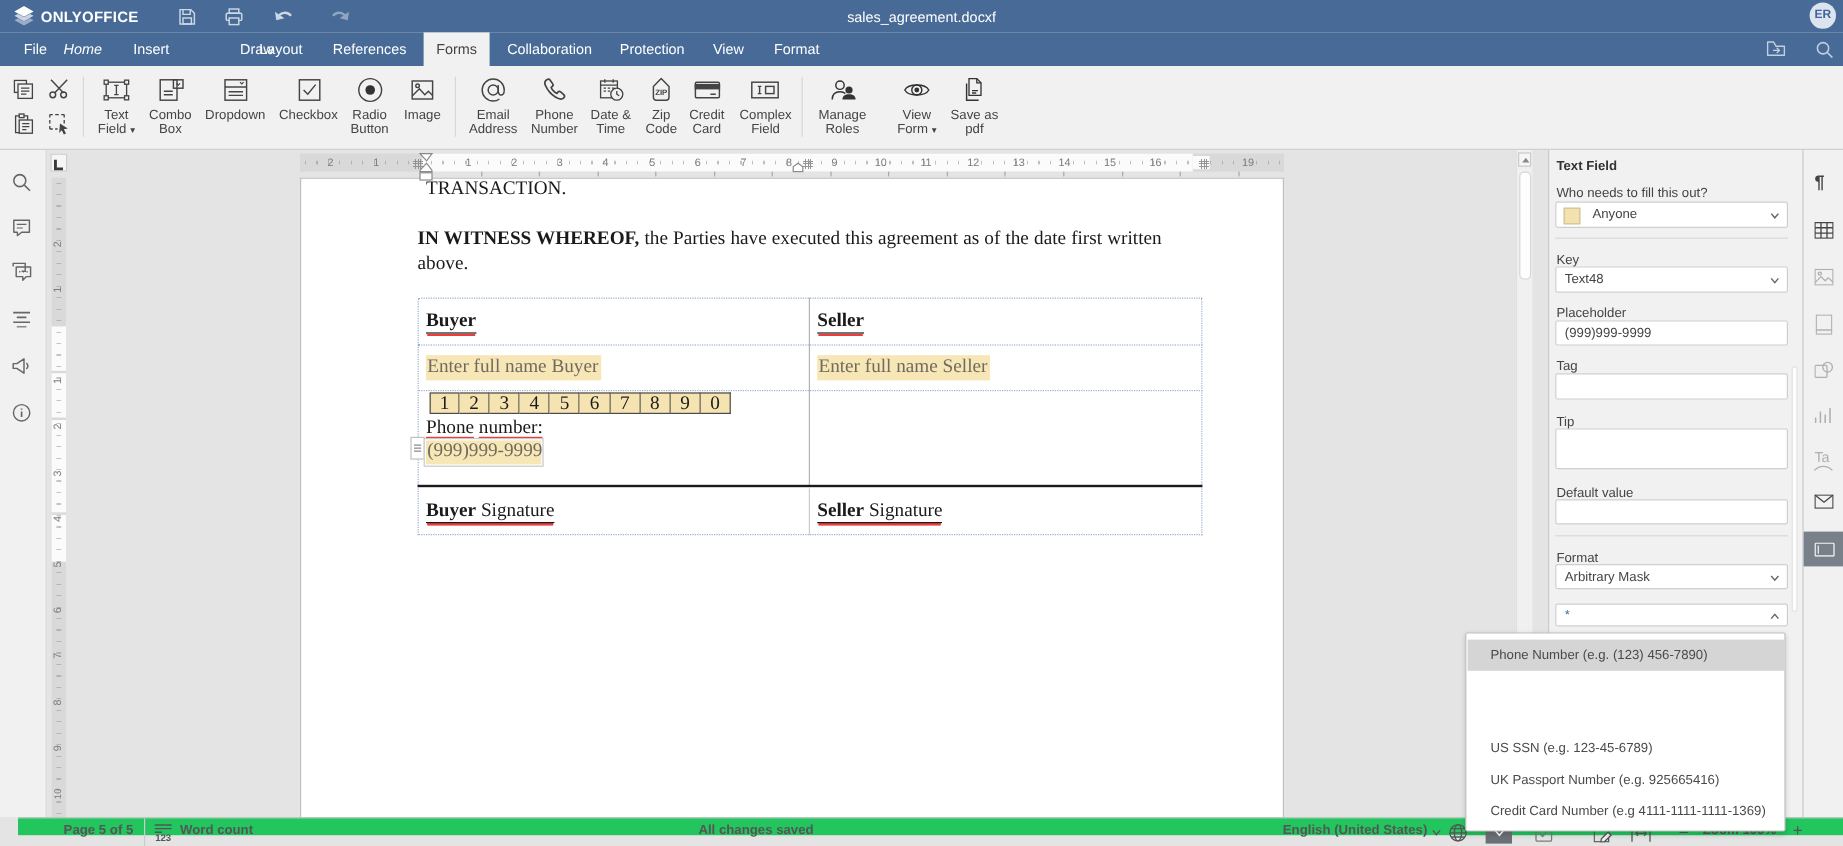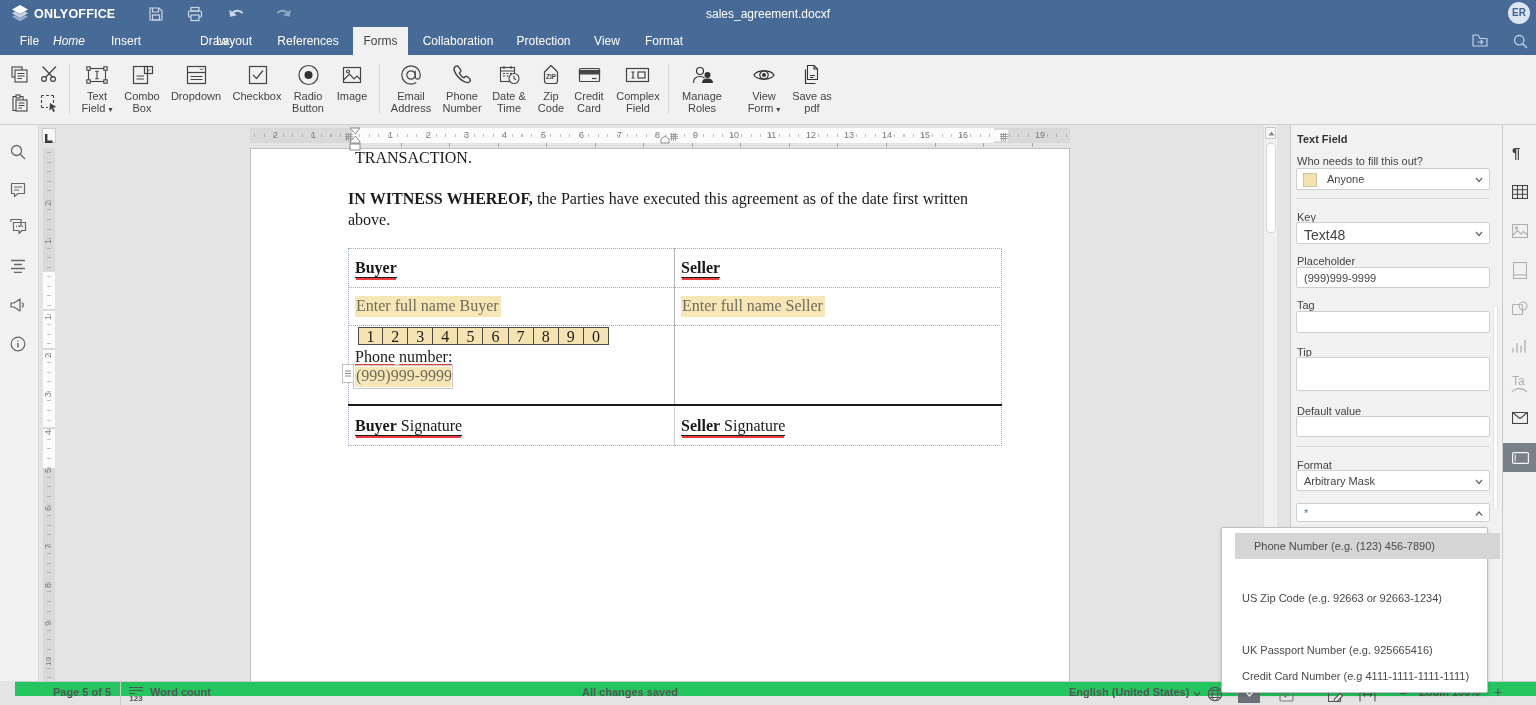--- a/index.html
+++ b/index.html
@@ -417,21 +417,21 @@
   <div class="rp-box" style="top:43px;height:22px;">
     <div class="abs" style="left:6px;top:3.5px;width:14px;height:14px;background:#f3e2ae;border:1px solid #cfc49a;"></div>
     <div class="abs" style="left:30px;top:4px;font-size:11px;color:#444;">Anyone</div>
     <svg class="abs" style="left:178px;top:8px" width="8" height="6" viewBox="0 0 8 6">
           <path d="M1 1 L4 4.5 L7 1" fill="none" stroke="#666" stroke-width="1.2"></path>
         </svg>
   </div>
   <div class="abs" style="left:5px;top:73px;width:194px;height:1px;background:#d8d8d8;"></div>
   <div class="rp-label" style="top:86px;">Key</div>
   <div class="rp-box" style="top:97px;height:22px;">
-    <div class="abs" style="left:7px;top:4px;font-size:14px;color:#444;">Text48</div>
+    <div class="abs" style="left:7px;top:4px;font-size:11px;color:#444;">Text48</div>
     <svg class="abs" style="left:178px;top:8px" width="8" height="6" viewBox="0 0 8 6">
           <path d="M1 1 L4 4.5 L7 1" fill="none" stroke="#666" stroke-width="1.2"></path>
         </svg>
   </div>
   <div class="rp-label" style="top:130px;">Placeholder</div>
   <div class="rp-box" style="top:142px;height:21px;">
     <div class="abs" style="left:7px;top:4px;font-size:11px;color:#444;">(999)999-9999</div>
   </div>
   <div class="rp-label" style="top:174px;">Tag</div>
   <div class="rp-box" style="top:186px;height:22px;"></div>
@@ -525,19 +525,19 @@
   </svg>
   <svg class="abs" style="left:1344px;top:5px" width="17" height="15" viewBox="0 0 17 15" fill="none" stroke="#555" stroke-width="1.1">
     <path d="M1 0.5 V14.5 M16 0.5 V14.5 M4 7.5 H13 M4 7.5 L6 5.5 M4 7.5 L6 9.5 M13 7.5 L11 5.5 M13 7.5 L11 9.5"></path>
   </svg>
   <div class="abs" style="left:1384px;top:3px;font-size:14px;color:#555;">−</div>
   <div class="abs" style="left:1404px;top:4px;font-weight:bold;color:#555;">Zoom 100%</div>
   <div class="abs" style="left:1479px;top:2px;font-size:14px;color:#555;">+</div>
 </div>
 
 <div id="dropdown">
-  <div class="dd-item" style="top:5px;background:#d5d5d5;margin-left:12px;">Phone Number (e.g. (123) 456-7890)</div>
-  <div class="dd-item" style="top:57px;">US Zip Code (e.g. 92663 or 92663-1234)</div>
+  <div class="dd-item" style="top:5px;background:#d5d5d5;">Phone Number (e.g. (123) 456-7890)</div>
+  <div class="dd-item" style="top:83px;">US SSN (e.g. 123-45-6789)</div>
   <div class="dd-item" style="top:109px;">UK Passport Number (e.g. 925665416)</div>
-  <div class="dd-item" style="top:135px;">Credit Card Number (e.g 4111-1111-1111-1111)</div>
+  <div class="dd-item" style="top:135px;">Credit Card Number (e.g 4111-1111-1111-1369)</div>
 </div>
 
 </div>
 
 </body></html>

